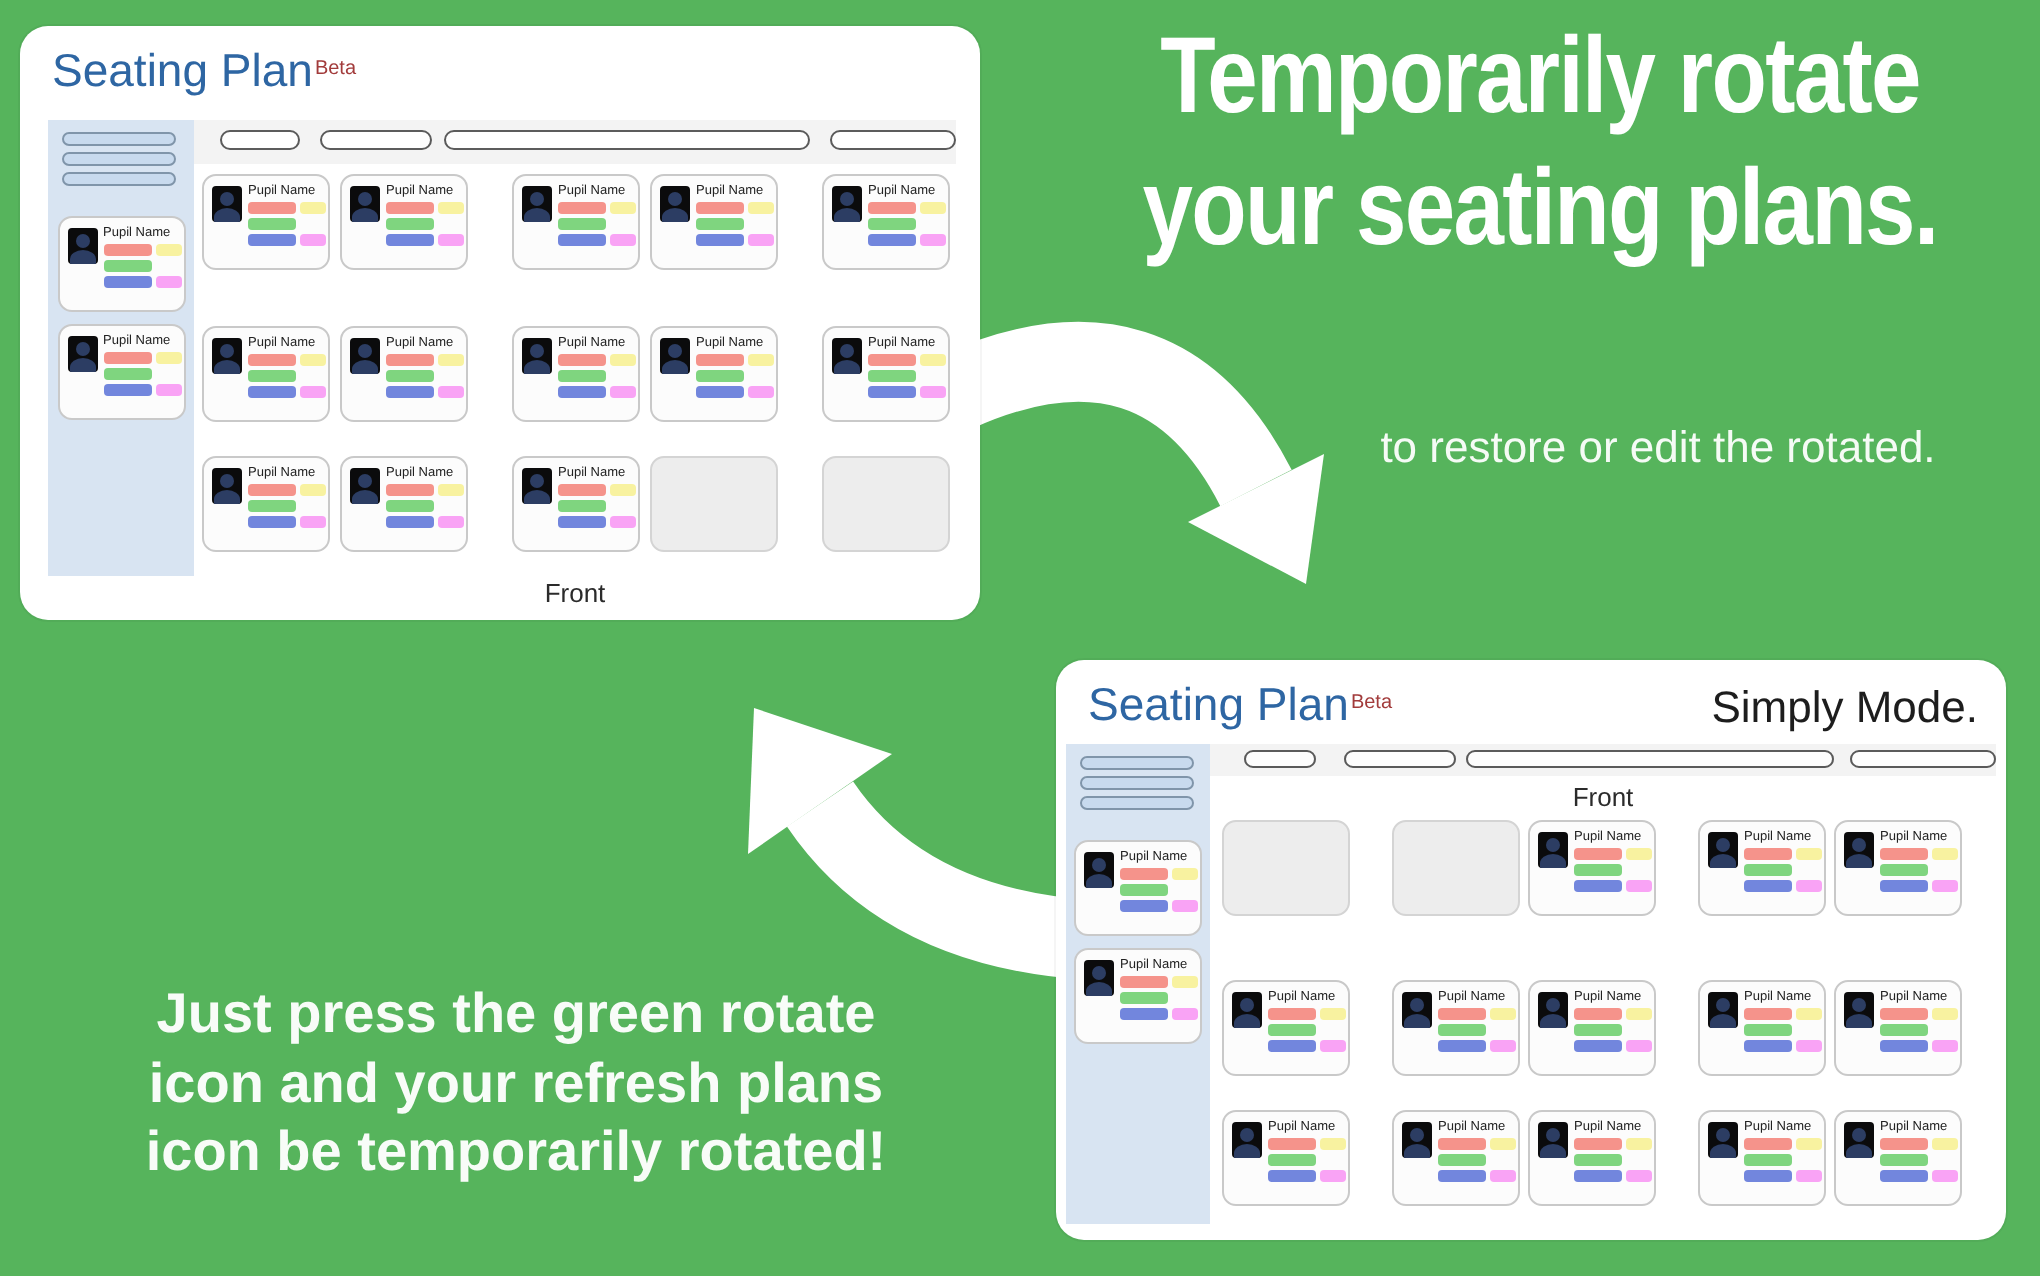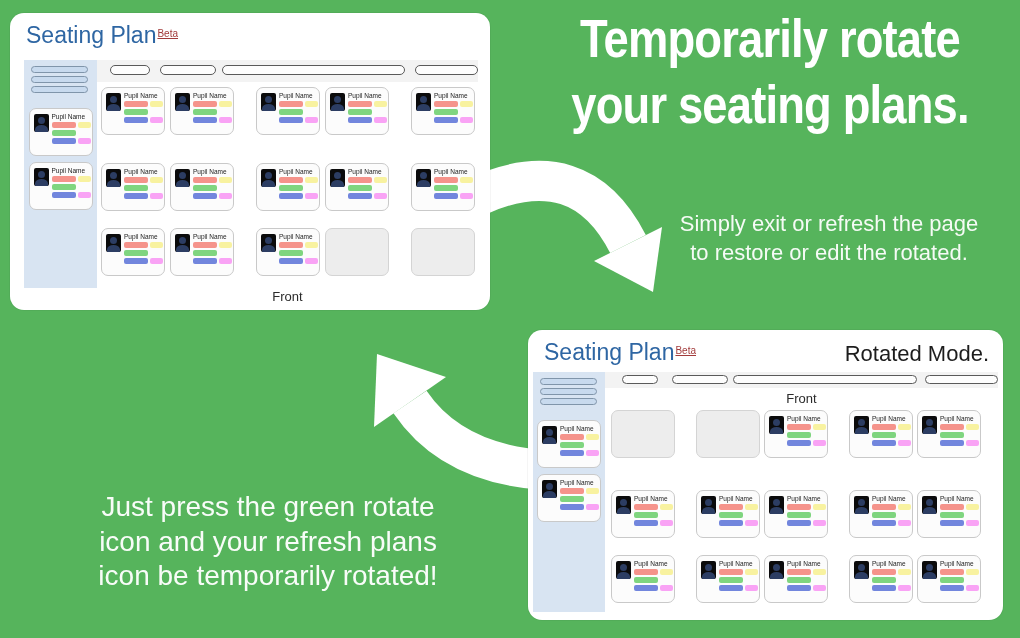--- a/index.html
+++ b/index.html
@@ -13,33 +13,33 @@
     position:absolute;left:524px;top:6px;width:492px;margin:0;
     text-align:center;color:#ffffff;font-weight:700;font-size:54px;line-height:1.22;
     letter-spacing:-1px;transform:scaleX(0.84);transform-origin:50% 0;
   }
   .headline span{display:block;}
   .caption-top{
     position:absolute;left:640px;top:210px;width:378px;margin:0;
     text-align:center;color:rgba(255,255,255,0.94);font-size:22px;line-height:1.3;
   }
   .caption-bottom{
-    position:absolute;left:38px;top:490px;width:460px;margin:0;
-    text-align:center;color:rgba(255,255,255,0.96);font-size:28px;line-height:1.24;
+    position:absolute;left:28px;top:490px;width:460px;margin:0;
+    text-align:center;color:rgba(255,255,255,0.96);font-size:28px;line-height:1.24;font-weight:bold;
   }
   .caption-top span,.caption-bottom span{display:block;}
   
   #arrows{position:absolute;left:0;top:0;width:1020px;height:638px;pointer-events:none;}
   
   .panel{position:absolute;background:#ffffff;border-radius:14px;box-shadow:0 0 0 1px rgba(0,0,0,0.04);}
   #panel1{left:10px;top:13px;width:480px;height:297px;}
   #panel2{left:528px;top:330px;width:475px;height:290px;}
   .panel-header{display:flex;justify-content:space-between;align-items:flex-start;padding:9px 14px 0 16px;}
   .app-title{font-size:23px;color:#2e66a3;font-weight:400;}
-  .beta{font-size:10px;color:#a23b3b;vertical-align:super;margin-left:1px;text-decoration:underline;}
+  .beta{font-size:10px;color:#a23b3b;vertical-align:super;margin-left:1px;}
   .mode-label{font-size:22px;color:#1d1d1d;padding-top:2px;}
   .app-body{position:absolute;left:0;right:0;bottom:0;}
   #panel1 .app-body{top:47px;}
   #panel2 .app-body{top:42px;}
   
   .sidebar{position:absolute;background:#d8e4f2;}
   #panel1 .sidebar{left:14px;top:0;width:73px;bottom:22px;}
   #panel2 .sidebar{left:5px;top:0;width:72px;bottom:8px;}
   .side-bars{padding:6px 0 0 7px;}
   .sbar{width:57px;height:7px;background:#c8daee;border:1px solid #8095aa;border-radius:4px;margin-bottom:3px;}
@@ -335,21 +335,21 @@
         </div>
       <div class="front">Front</div>
     </div>
   </section>
 
   <section class="panel" id="panel2">
     <header class="panel-header">
       <div>
         <span class="app-title" style="color: rgb(46, 102, 163);">Seating Plan</span><span class="beta" style="color: rgb(162, 59, 59);">Beta</span>
       </div>
-      <div class="mode-label">Rotated Mode.</div>
+      <div class="mode-label">Simply Mode.</div>
     </header>
     <div class="app-body">
       <aside class="sidebar">
         <div class="side-bars">
             <div class="sbar"></div>
             <div class="sbar"></div>
             <div class="sbar"></div>
           </div>
         <div class="side-cards">
             <div class="card pupil">
@@ -570,21 +570,20 @@
           </div>
         </div>
     </div>
   </section>
 
   <h1 class="headline">
     <span>Temporarily rotate</span>
     <span>your seating plans.</span>
   </h1>
   <p class="caption-top">
-    <span>Simply exit or refresh the page</span>
     <span>to restore or edit the rotated.</span>
   </p>
   <p class="caption-bottom">
     <span>Just press the green rotate</span>
     <span>icon and your refresh plans</span>
     <span>icon be temporarily rotated!</span>
   </p>
 
 </div>
 

